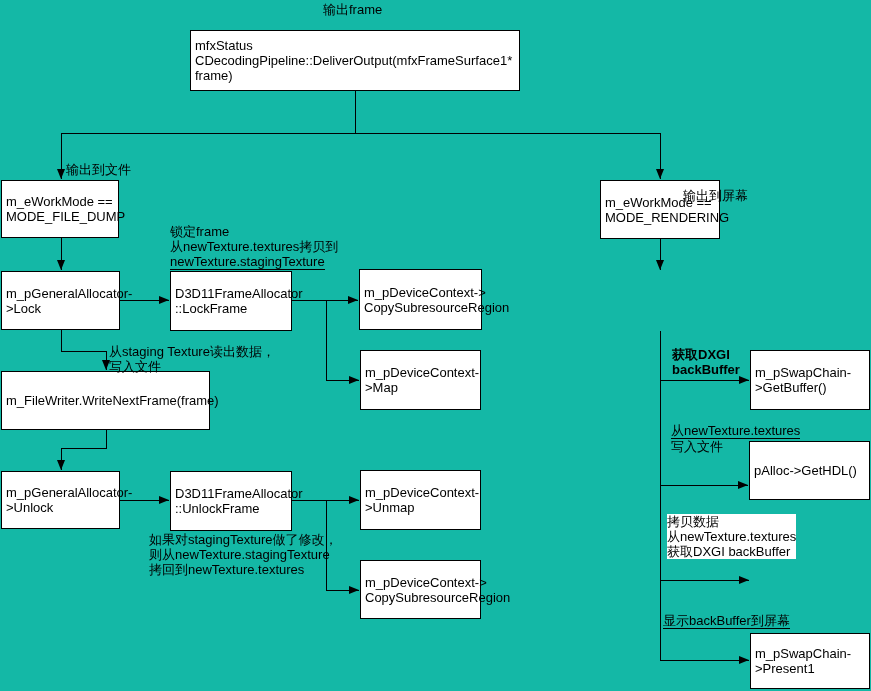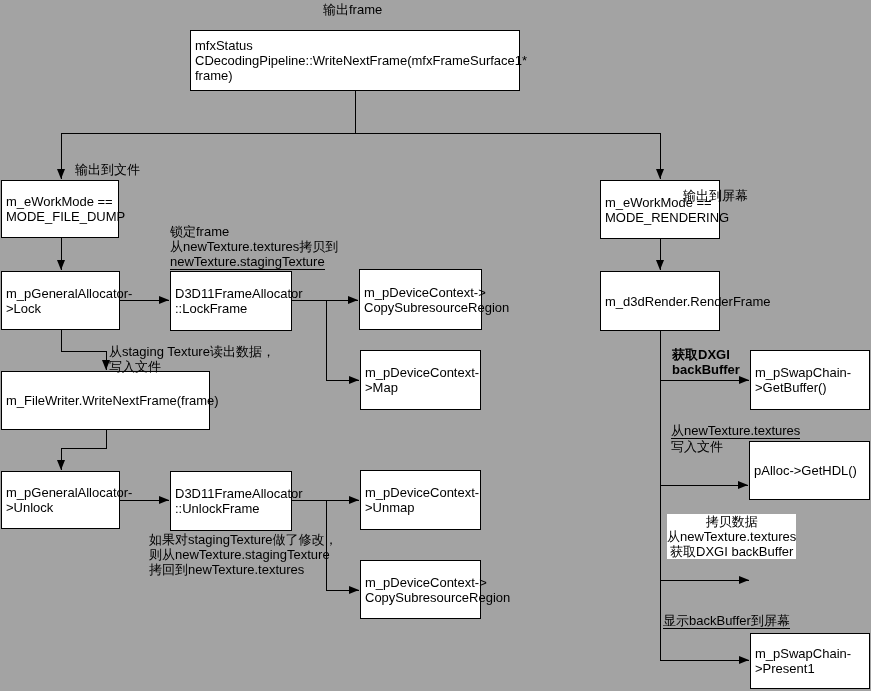--- a/index.html
+++ b/index.html
@@ -1,19 +1,19 @@
 <!DOCTYPE html>
 <html><head>
 <meta charset="utf-8">
 <style>
   html,body{margin:0;padding:0;background:#ffffff;}
   .stage{
     position:relative;
     width:871px;height:691px;
-    background:#a3a3a3;
+    background:#14b8a6;
     font-family:"Liberation Sans","DejaVu Sans",sans-serif;
     color:#000;
     overflow:hidden;
   }
   .wires{position:absolute;left:0;top:0;z-index:1;}
   .node{
     position:absolute;
     box-sizing:border-box;
     border:1px solid #000;
     background:#fff;
@@ -28,21 +28,21 @@
   }
   .ann{
     position:absolute;
     font-size:13px;
     line-height:15px;
     white-space:nowrap;
     z-index:3;
   }
   .ann .ann-line{display:block;}
   .ann .u{display:inline-block;border-bottom:1px solid #000;padding-bottom:0px;}
-  .ann.bg{background:#fff;text-align:center;}
+  .ann.bg{background:#fff;}
 </style>
 </head>
 <body>
 
 <div class="stage">
 
   <svg class="wires" width="871" height="691" viewBox="0 0 871 691" shape-rendering="crispEdges">
     <defs>
       <marker id="arr" markerUnits="userSpaceOnUse" markerWidth="11" markerHeight="10" refX="10" refY="5" orient="auto">
         <path d="M0,1 L10,5 L0,9 Z" fill="#000" shape-rendering="auto"></path>
@@ -66,25 +66,25 @@
       <path d="M660,331 L660,660"></path>
       <path d="M660,380 L749,380" marker-end="url(#arr)"></path>
       <path d="M660,485 L748,485" marker-end="url(#arr)"></path>
       <path d="M660,580 L749,580" marker-end="url(#arr)"></path>
       <path d="M660,660 L749,660" marker-end="url(#arr)"></path>
     </g>
   </svg>
 
   <div class="ann" style="left:323px;top:2px;">输出frame</div>
 
-  <div class="ann" style="left:75px;top:162px;text-align:right;">输出到文件</div>
+  <div class="ann" style="left:66px;top:162px;text-align:right;">输出到文件</div>
   <div class="ann" style="left:683px;top:162px;margin-top:26px;">输出到屏幕</div>
 
   <div class="node" style="left:190px;top:30px;width:330px;height:61px">mfxStatus
-CDecodingPipeline::WriteNextFrame(mfxFrameSurface1*
+CDecodingPipeline::DeliverOutput(mfxFrameSurface1*
 frame)</div>
 
   <div class="node" style="left:1px;top:180px;width:118px;height:58px">m_eWorkMode ==
 MODE_FILE_DUMP</div>
 
   <div class="node" style="left:1px;top:271px;width:119px;height:59px">m_pGeneralAllocator-
 &gt;Lock</div>
 
   <div class="node" style="left:170px;top:271px;width:122px;height:60px">D3D11FrameAllocator
 ::LockFrame</div>
@@ -105,21 +105,20 @@
 
   <div class="node" style="left:360px;top:470px;width:121px;height:60px">m_pDeviceContext-
 &gt;Unmap</div>
 
   <div class="node" style="left:360px;top:560px;width:121px;height:59px">m_pDeviceContext-&gt;
 CopySubresourceRegion</div>
 
   <div class="node" style="left:600px;top:180px;width:120px;height:59px">m_eWorkMode ==
 MODE_RENDERING</div>
 
-  <div class="node" style="left:600px;top:271px;width:120px;height:60px">m_d3dRender.RenderFrame</div>
 
   <div class="node" style="left:750px;top:350px;width:120px;height:60px">m_pSwapChain-
 &gt;GetBuffer()</div>
 
   <div class="node" style="left:749px;top:441px;width:121px;height:59px">pAlloc-&gt;GetHDL()</div>
 
 
   <div class="node" style="left:750px;top:633px;width:120px;height:56px">m_pSwapChain-
 &gt;Present1</div>
 

